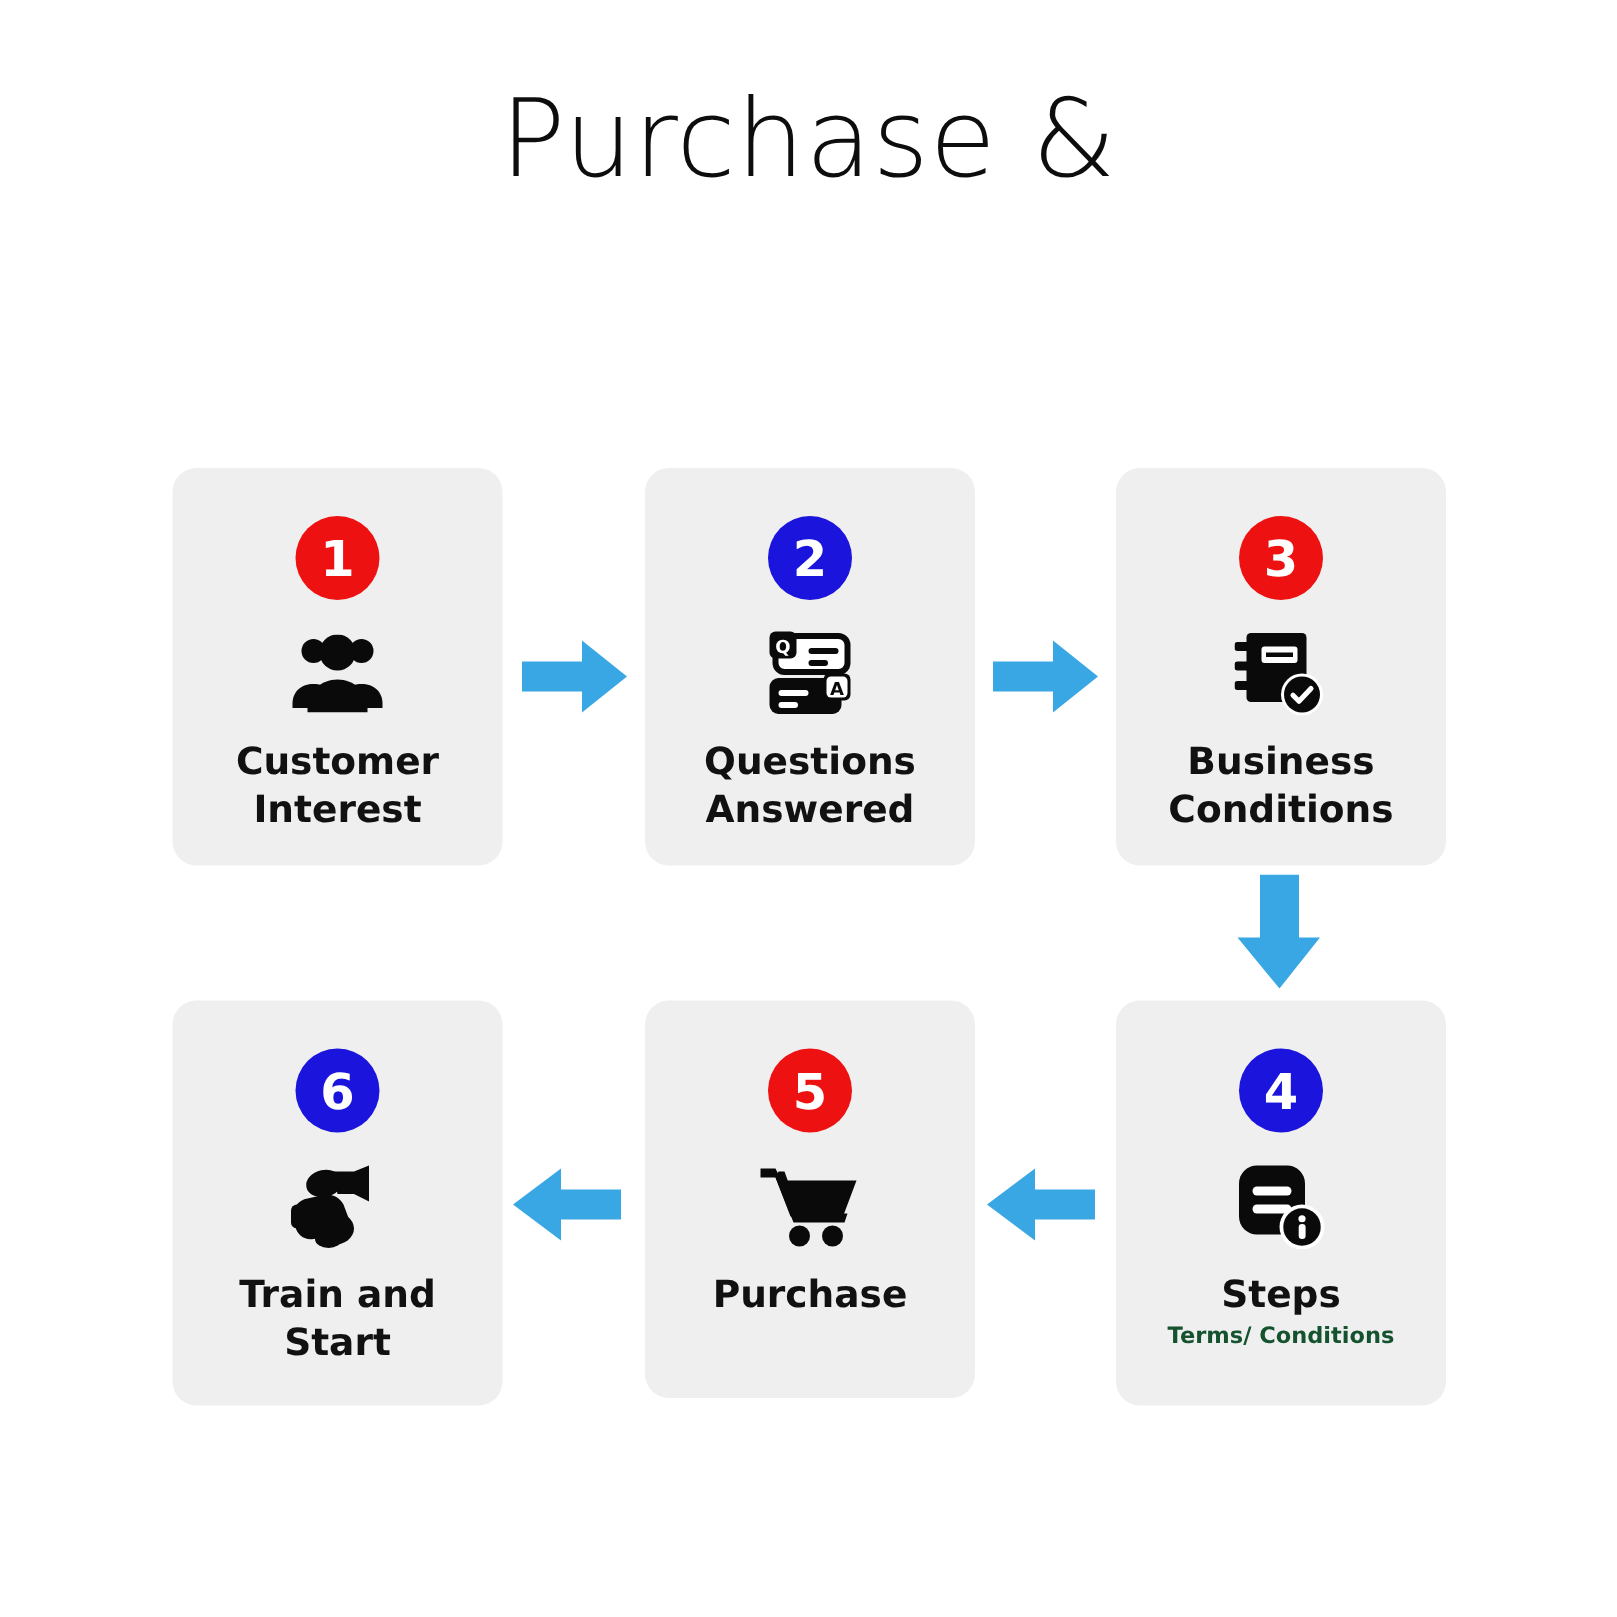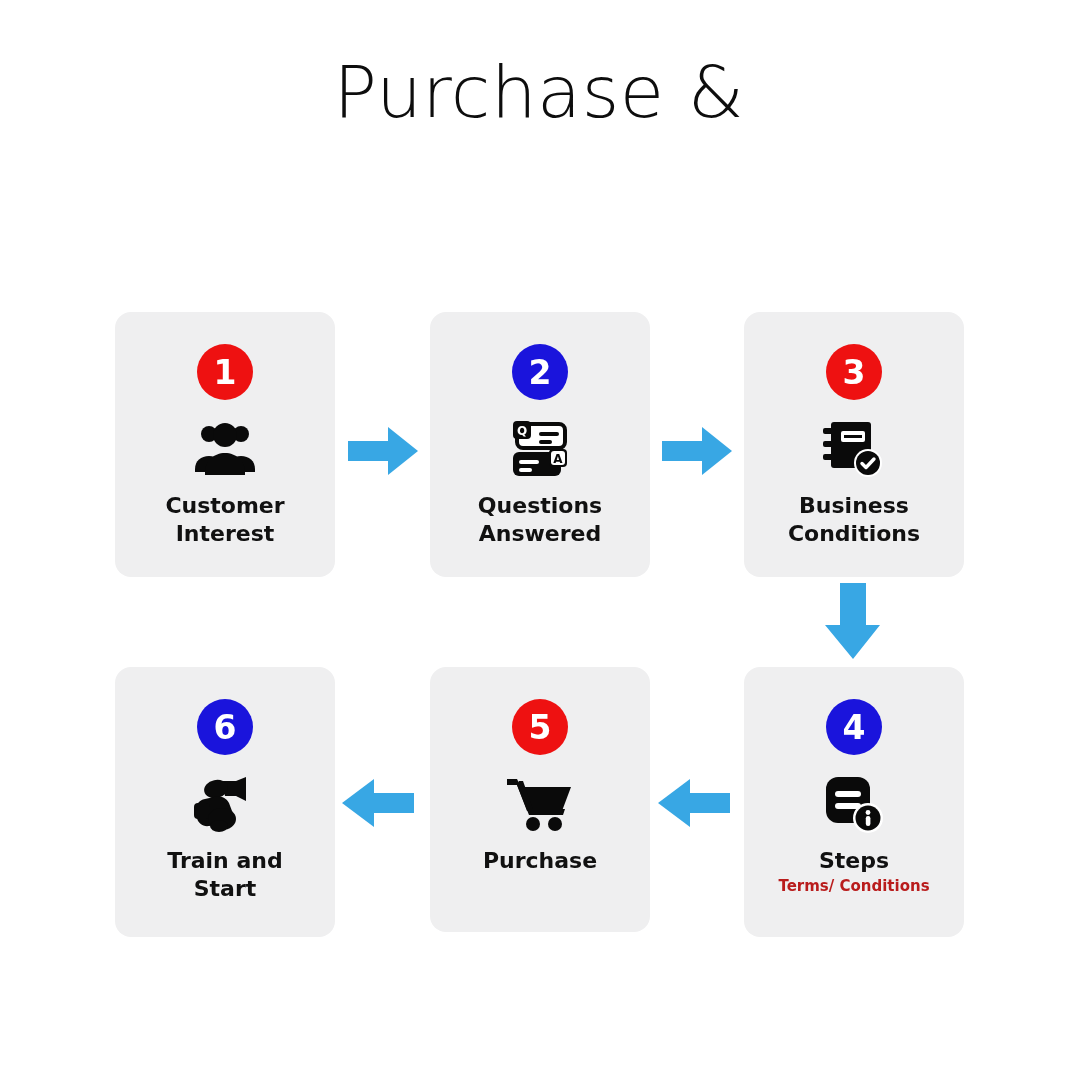--- a/index.html
+++ b/index.html
@@ -95,34 +95,34 @@
     display: flex;
     align-items: center;
     justify-content: center;
     margin-top: 14px;
   }
   .icon-wrap svg { display: block; }
 
   .card-label {
     font-family: "DejaVu Sans", sans-serif;
     font-weight: bold;
-    font-size: 22px;
+    font-size: 25px;
     line-height: 1.26;
     color: #111111;
     text-align: center;
     margin-top: 8px;
     padding: 0 10px;
     white-space: pre-line;
   }
   .card-sub {
     font-family: "DejaVu Sans", sans-serif;
     font-weight: bold;
     font-size: 15px;
     line-height: 1.2;
-    color: #b91c1c;
+    color: #14532d;
     text-align: center;
     margin-top: 2px;
   }
 
   
   .arrow {
     position: absolute;
   }
   .arrow svg { display: block; }
   .arrow-h1 { left: 348px; top: 425px; }

